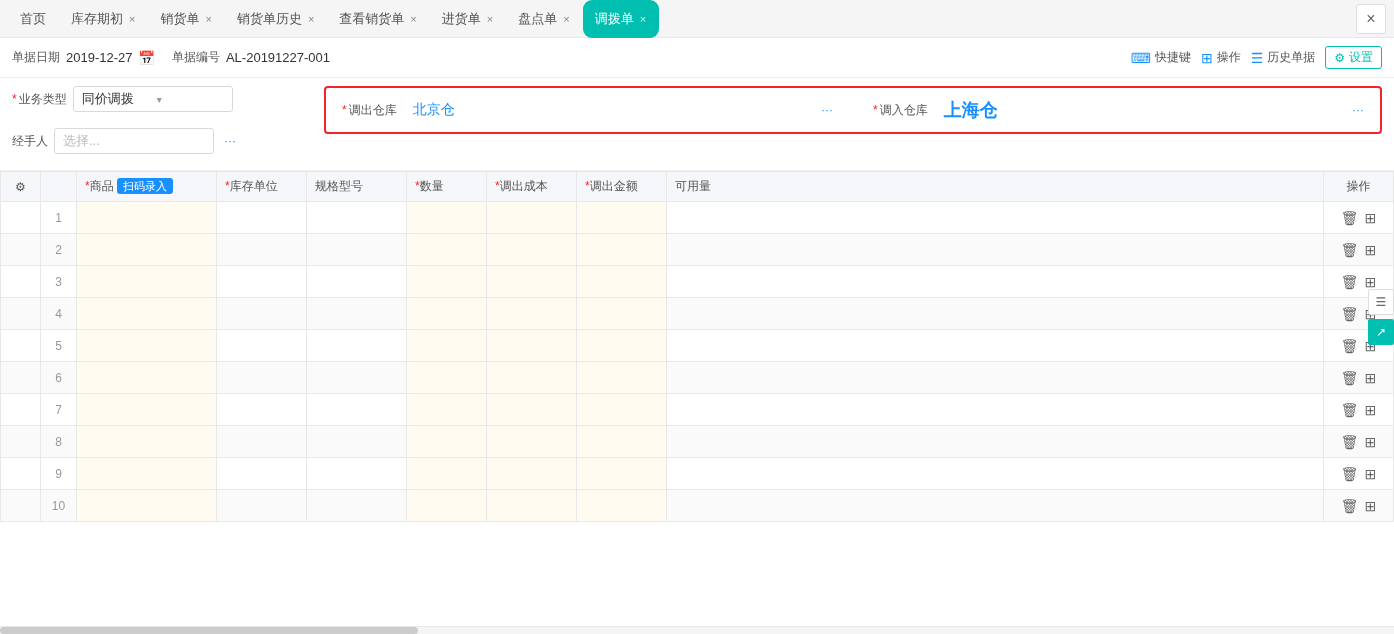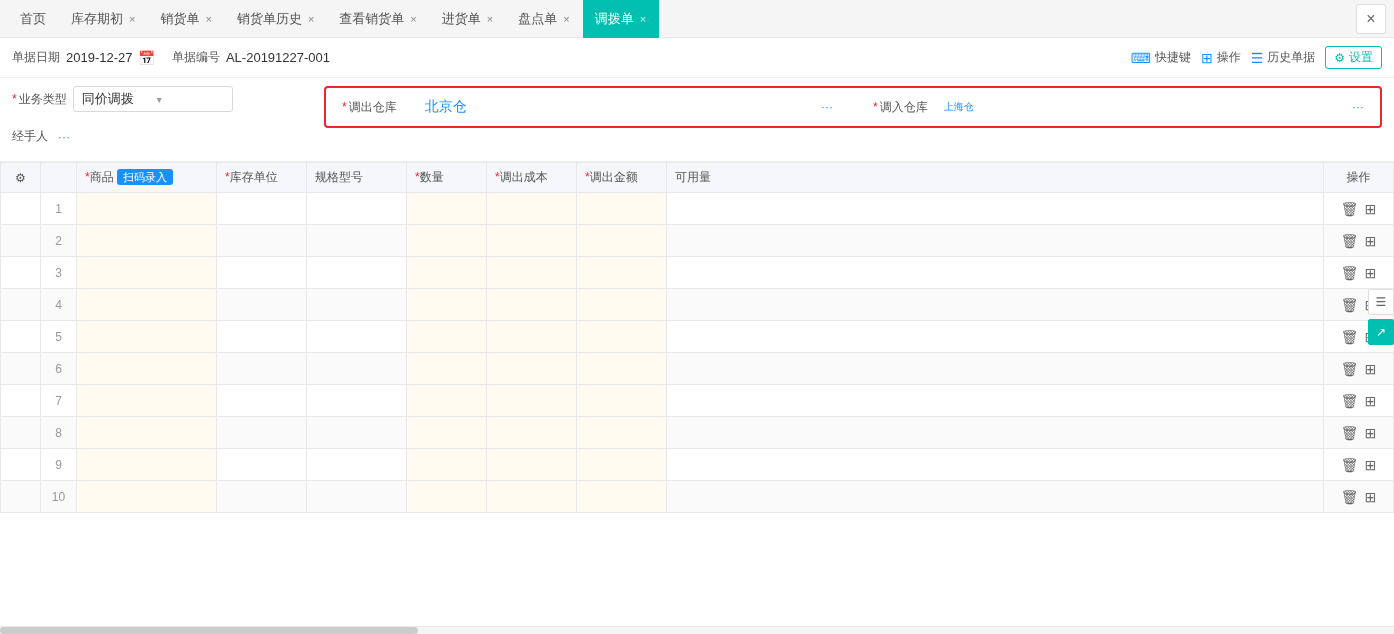--- a/index.html
+++ b/index.html
@@ -21,20 +21,21 @@
       height: 38px;
       cursor: pointer;
       font-size: 13px;
       color: #555;
       white-space: nowrap;
       border-right: 1px solid transparent;
     }
     .tab-item.active {
       background: #00bfb0;
       color: #fff;
+      border-radius: 9px;
     }
     .tab-close {
       margin-left: 6px;
       font-size: 11px;
       color: #888;
       cursor: pointer;
     }
     .tab-item.active .tab-close { color: rgba(255,255,255,0.8); }
     .tab-bar-close {
       margin-left: auto;
@@ -333,38 +334,41 @@
           <div class="field-select">
             <span>同价调拨</span>
             <span class="arrow">▾</span>
           </div>
         </div>
       </div>
 
       <div class="form-row">
         <div class="form-field">
           <span class="field-label">经手人</span>
+          <div class="field-select" style="color:#bbb;">
+            <span style="color:#bbb;">选择...</span>
+          </div>
           <span class="field-more">···</span>
         </div>
       </div>
     </div>
 
     <div class="highlight-section">
       <div class="highlight-field">
         <span class="field-label">
           <span class="required">*</span><span>调出仓库</span>
         </span>
-        <span class="field-value" style="color:#1890ff; font-size:14px; margin-left:20px;">北京仓</span>
+        <span class="field-value" style="color:#1890ff; font-size:14px; margin-left:8px;">北京仓</span>
         <span class="field-more" style="margin-left:auto;">···</span>
       </div>
       <div class="highlight-field">
         <span class="field-label">
           <span class="required">*</span><span>调入仓库</span>
         </span>
-        <span class="field-value" style="color:#1890ff; font-size:10px; margin-left:8px;">上海仓</span>
+        <span class="field-value" style="color:#1890ff; font-size:18px; margin-left:8px;font-weight:bold;">上海仓</span>
         <span class="field-more" style="margin-left:auto;">···</span>
       </div>
     </div>
   </div>
 
   <div class="table-container">
     <table>
       <thead>
         <tr>
           <th class="col-gear">⚙</th>

